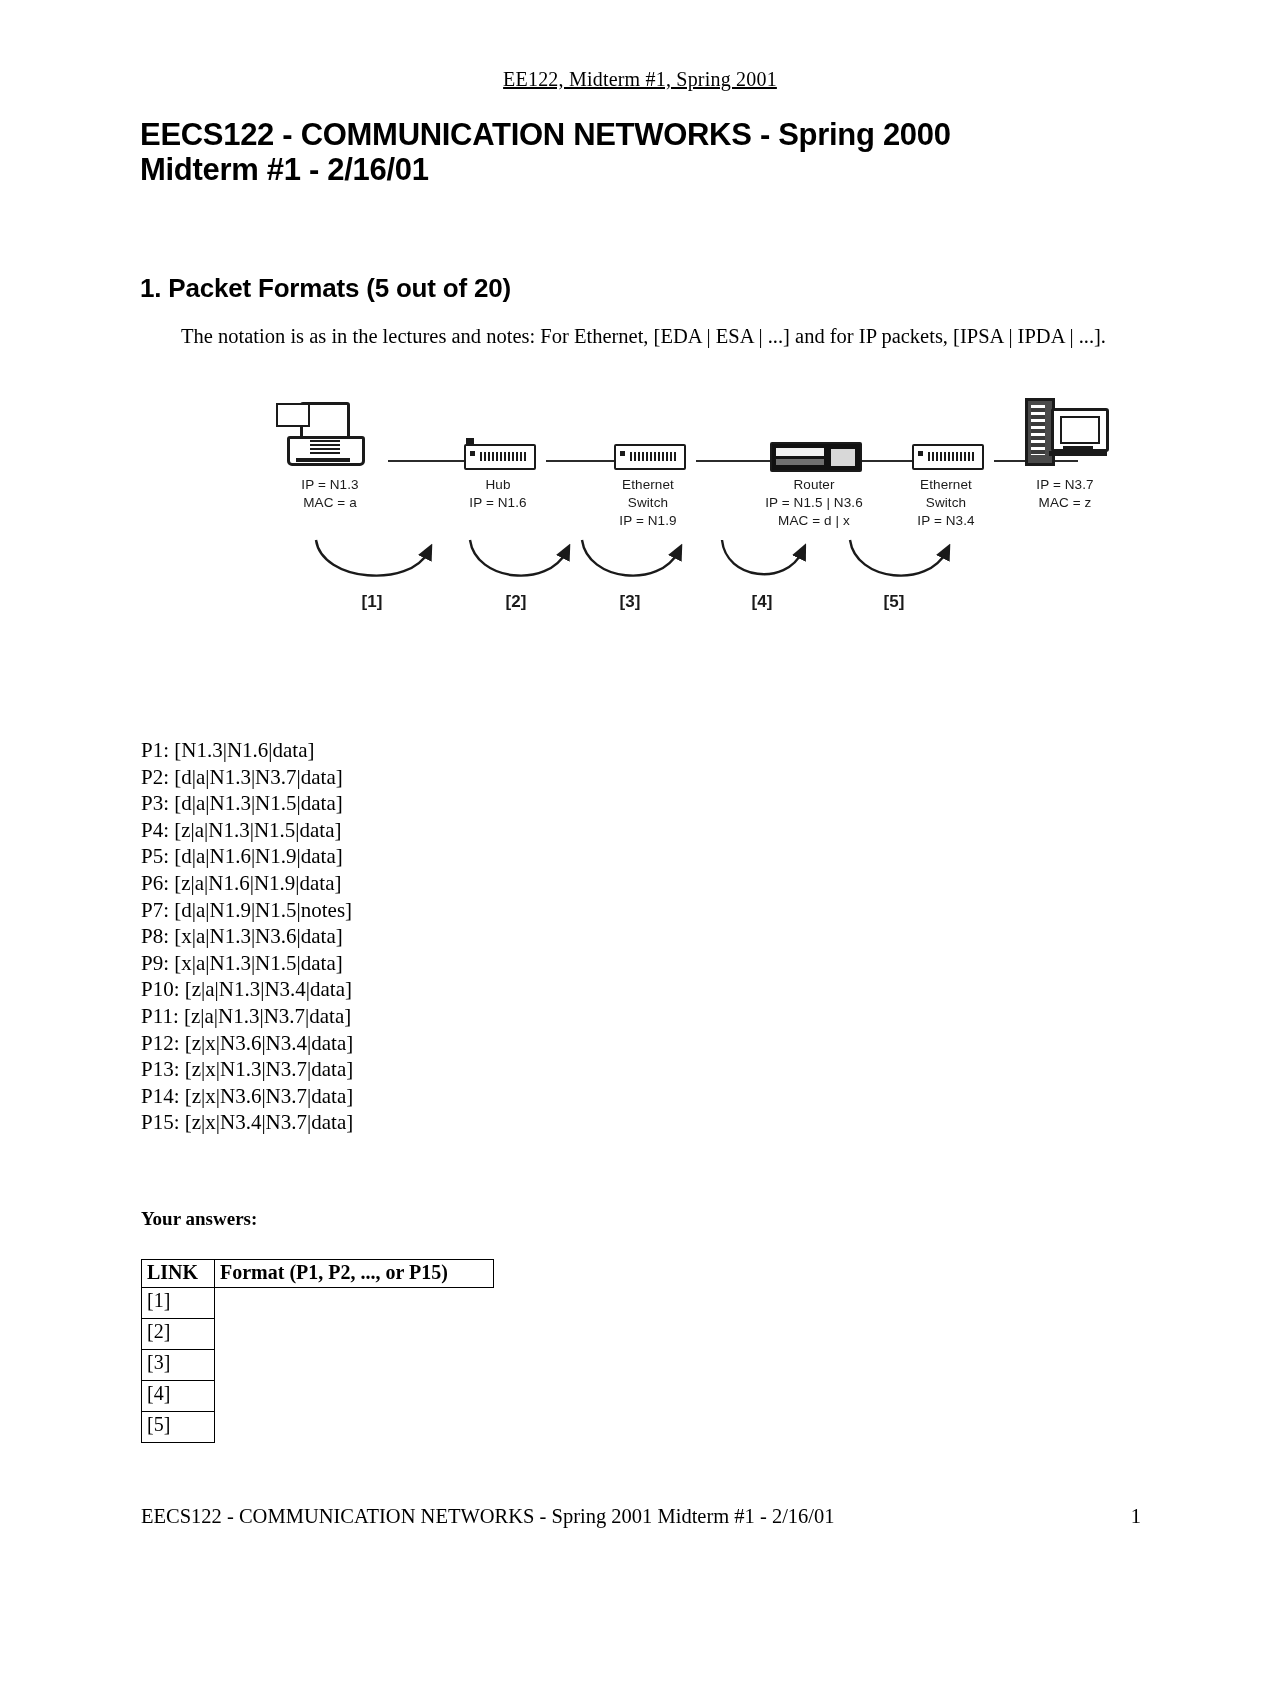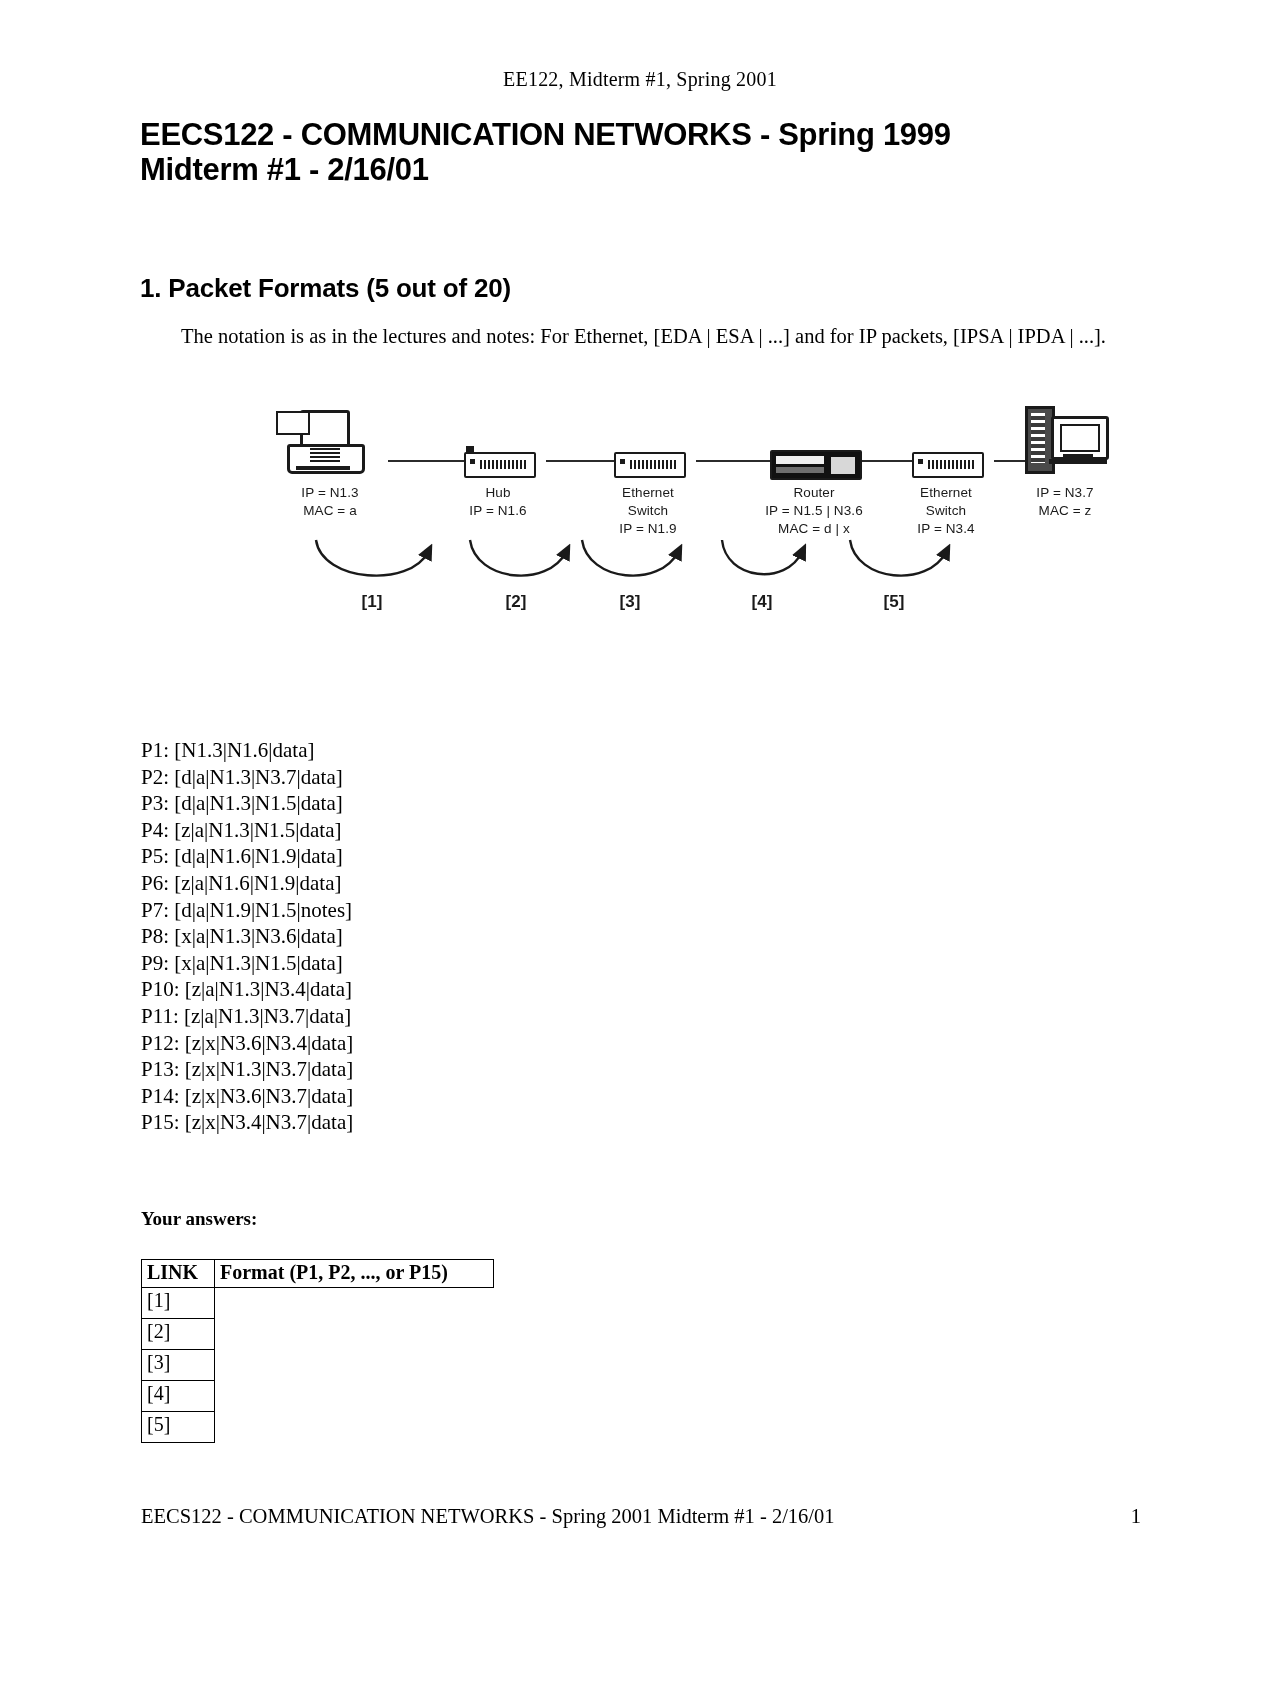--- a/index.html
+++ b/index.html
@@ -23,20 +23,21 @@
     padding: 0;
   }
   .running-head {
     position: absolute;
     left: 0; top: 68px;
     width: 1280px;
     text-align: center;
     font-family: "Liberation Serif", serif;
     font-size: 20px;
     letter-spacing: 0.2px;
+    text-decoration: underline;
   }
   .doc-title {
     position: absolute;
     left: 140px;
     top: 118px;
     width: 1020px;
     font-family: "Liberation Sans", sans-serif;
     font-weight: bold;
     font-size: 31px;
     line-height: 1.12;
@@ -72,21 +73,21 @@
     height: 225px;
   }
   .wire {
     position: absolute;
     top: 62px;
     height: 2px;
     background: #2b2b2b;
   }
   .node {
     position: absolute;
-    top: 8px;
+    top: 0;
     width: 120px;
     text-align: center;
   }
   .node .glyph {
     position: relative;
     height: 78px;
     width: 120px;
     margin: 0 auto;
   }
   .node .caption {
@@ -310,21 +311,21 @@
   }
 </style>
 </head>
 <body>
 
 <div class="page">
 
   <div class="running-head">EE122, Midterm #1, Spring 2001</div>
 
   <div class="doc-title">
-    <span>EECS122 - COMMUNICATION NETWORKS - Spring 1999</span>
+    <span>EECS122 - COMMUNICATION NETWORKS - Spring 2000</span>
     <span class="line2">Midterm #1 - 2/16/01</span>
   </div>
 
   <div class="section-heading">1. Packet Formats (5 out of 20)</div>
 
   <div class="intro">The notation is as in the lectures and notes: For Ethernet, [EDA | ESA | ...] and for IP packets, [IPSA | IPDA | ...].</div>
 
   <div class="diagram">
 
     <div class="wire" style="left:118px; width:110px;"></div>

